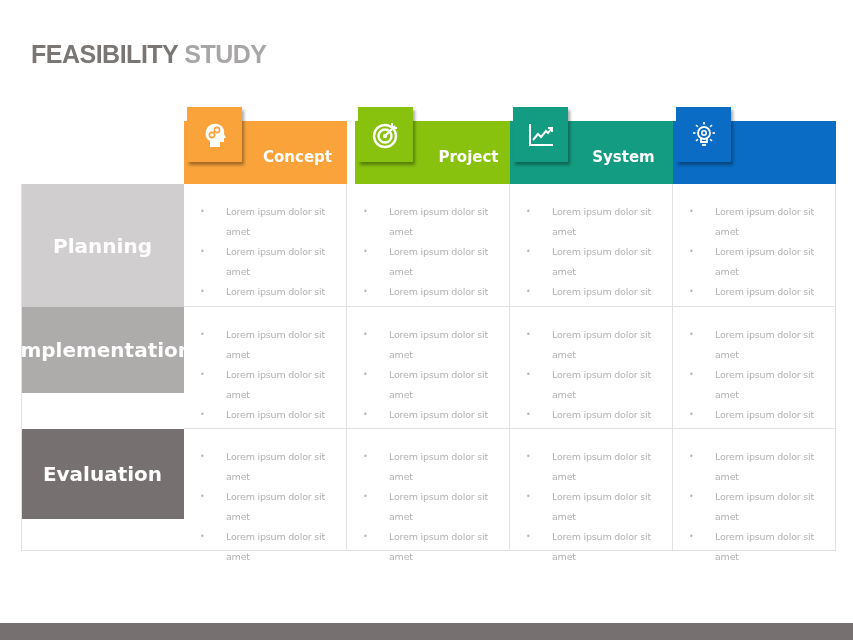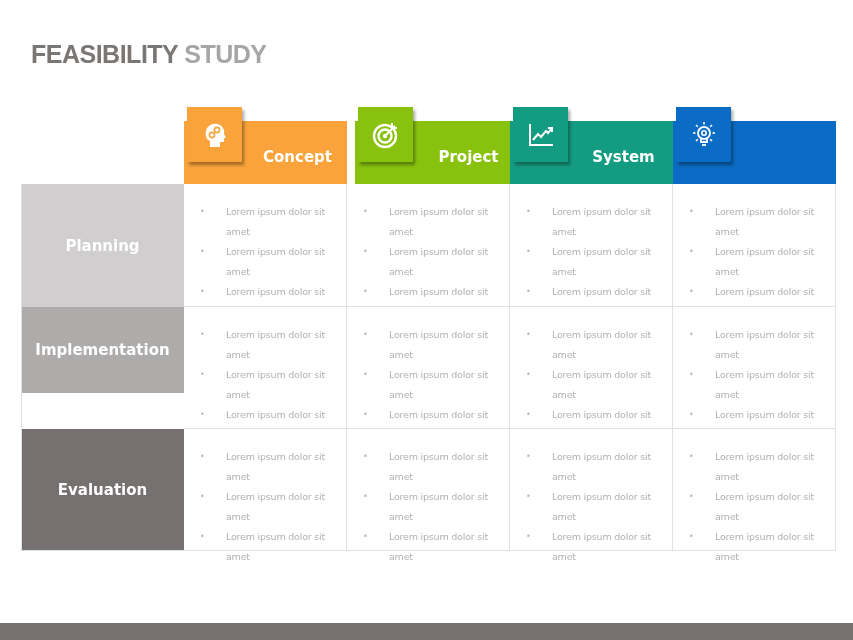--- a/index.html
+++ b/index.html
@@ -11,21 +11,21 @@
   .title .t2 { color:#a8a6a5; }
 
   .header { position:absolute; top:121px; height:63px; }
   .header .label { position:absolute; right:0; left:64px; top:0; bottom:0; display:flex; align-items:center;
                    justify-content:center; color:#fff; font-weight:bold; font-size:15px; padding-top:8px; }
   .tile { position:absolute; left:3px; top:-14px; width:55px; height:55px;
           box-shadow:2px 3px 3px rgba(0,0,0,0.35); display:flex; align-items:center; justify-content:center; }
   .tile svg { width:28px; height:28px; }
 
   .rowhead { position:absolute; left:21px; width:163px; display:flex; align-items:center; justify-content:center;
-             color:#fff; font-weight:bold; font-size:15px; }
+             color:#fff; font-weight:bold; font-size:20px; }
 
   .cell { position:absolute; box-sizing:border-box; border-right:1px solid #e2e1e1; border-bottom:1px solid #e2e1e1;
           background:#fff; }
   .cell ul { list-style:none; margin:0; padding:0; position:absolute; left:16px; top:18px; right:6px; }
   .cell li { position:relative; padding-left:26px; font-size:9.5px; line-height:20px; color:#b3b1b1;
              font-family:"DejaVu Sans", sans-serif; letter-spacing:-0.2px; }
   .cell li::before { content:"•"; position:absolute; left:0; top:0; color:#b8b6b6; font-size:8px; }
 
   .footer { position:absolute; left:0; bottom:0; width:853px; height:17px; background:#767170; }
   .tableborder { position:absolute; left:21px; top:184px; width:815px; height:367px; box-sizing:border-box;
@@ -87,21 +87,21 @@
       <line x1="6" y1="4" x2="7.8" y2="5.8" stroke="#fff" stroke-width="1.6"></line>
       <line x1="22" y1="4" x2="20.2" y2="5.8" stroke="#fff" stroke-width="1.6"></line>
       <line x1="6" y1="20" x2="7.8" y2="18.2" stroke="#fff" stroke-width="1.6"></line>
       <line x1="22" y1="20" x2="20.2" y2="18.2" stroke="#fff" stroke-width="1.6"></line>
     </svg>
   </div>
 </div>
 
 <div class="rowhead" style="top:184px;height:123px;background:#d0cece;">Planning</div>
 <div class="rowhead" style="top:307px;height:86px;background:#aeabab;">Implementation</div>
-<div class="rowhead" style="top:429px;height:121px;background:#767170;">Evaluation</div>
+<div class="rowhead" style="top:429px;height:90px;background:#767170;">Evaluation</div>
 
 <div class="tableborder"></div>
 
 <div id="cells">
     <div class="cell" style="left: 184px; top: 184px; width: 163px; height: 123px;">
       <ul>
         <li>Lorem  ipsum dolor sit amet</li>
         <li>Lorem  ipsum dolor sit amet</li>
         <li>Lorem  ipsum dolor sit amet</li>
       </ul>

